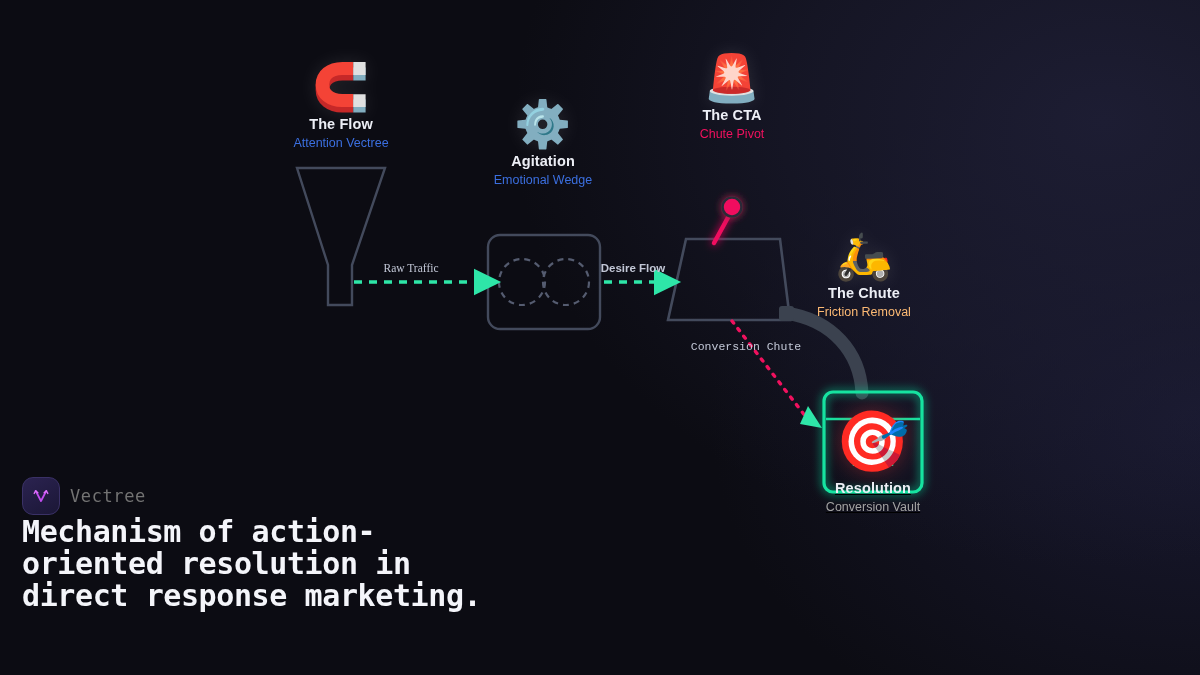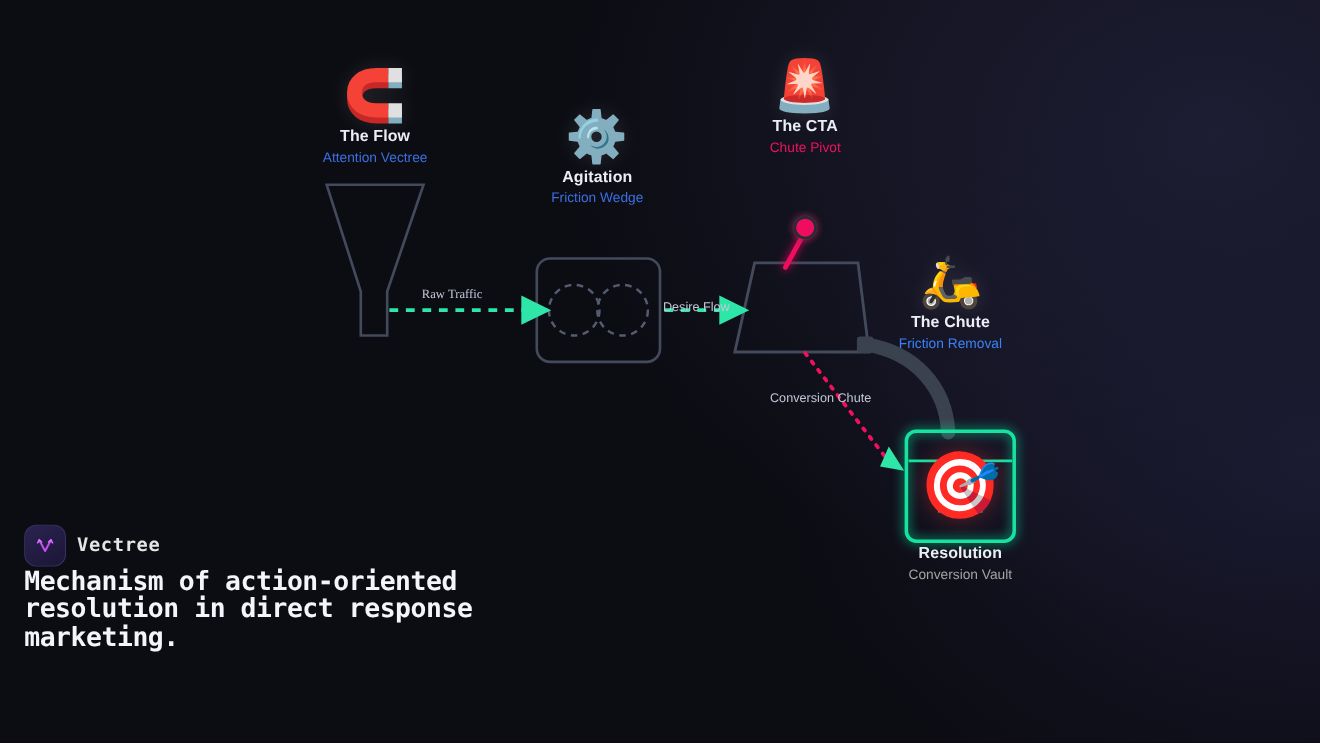--- a/index.html
+++ b/index.html
@@ -95,31 +95,31 @@
     border-radius: 11px;
     background: linear-gradient(150deg, #2b2350 0%, #221c42 55%, #1b1736 100%);
     border: 1px solid #3a3166;
     display: flex;
     align-items: center;
     justify-content: center;
   }
   .brand-name {
     font-family: "DejaVu Sans Mono", "Liberation Mono", monospace;
     font-size: 17px;
-    font-weight: bold;
-    color: #e5e5e5;
+    font-weight: normal;
+    color: #737373;
     letter-spacing: 0.6px;
   }
   .headline {
     position: absolute;
     left: 22px;
     top: 516px;
     width: 470px;
     font-family: "DejaVu Sans Mono", "Liberation Mono", monospace;
-    font-size: 24px;
+    font-size: 30px;
     font-weight: bold;
     line-height: 1.06;
     color: #f4f5fa;
     letter-spacing: -0.4px;
   }
   .footer-url {
     position: absolute;
     right: 24px;
     top: 624px;
     font-family: "DejaVu Sans Mono", "Liberation Mono", monospace;
@@ -200,45 +200,45 @@
 
   <div class="node" style="left:341px; top:64px;">
     <span class="emoji">🧲</span>
     <span class="node-title">The Flow</span>
     <span class="node-sub" style="color:#3b6fe0;">Attention Vectree</span>
   </div>
 
   <div class="node" style="left:543px; top:101px;">
     <span class="emoji">⚙️</span>
     <span class="node-title">Agitation</span>
-    <span class="node-sub" style="color:#3b6fe0;">Friction Wedge</span>
+    <span class="node-sub" style="color:#3b6fe0;">Emotional Wedge</span>
   </div>
 
   <div class="node" style="left:732px; top:55px;">
     <span class="emoji">🚨</span>
     <span class="node-title">The CTA</span>
     <span class="node-sub" style="color:#f0115e;">Chute Pivot</span>
   </div>
 
   <div class="node" style="left:864px; top:233px;">
     <span class="emoji">🛵</span>
     <span class="node-title">The Chute</span>
-    <span class="node-sub" style="color:#3b82f6;">Friction Removal</span>
+    <span class="node-sub" style="color:#fdba74;">Friction Removal</span>
   </div>
 
   <span class="vault-emoji">🎯</span>
 
-  <div class="node" style="left:873px; top:495px;">
+  <div class="node" style="left:873px; top:480px;text-decoration:underline;">
     <span class="node-title" style="margin-top:0;">Resolution</span>
     <span class="node-sub" style="color:#a3a3a3;">Conversion Vault</span>
   </div>
 
   <span class="edge-label" style="left:411px; top:262px;font-family:Liberation Serif, serif;">Raw Traffic</span>
-  <span class="edge-label" style="left:633px; top:274px;">Desire Flow</span>
-  <span class="edge-label" style="left:746px; top:356px;">Conversion Chute</span>
+  <span class="edge-label" style="left:633px; top:262px;font-weight:bold;">Desire Flow</span>
+  <span class="edge-label" style="left:746px; top:340px;font-family:Liberation Mono, monospace;">Conversion Chute</span>
 
   <div class="brand">
     <span class="brand-logo">
       <svg width="22" height="22" viewBox="0 0 24 24" xmlns="http://www.w3.org/2000/svg">
         <path d="M6.2 6.4 L12 17.4 L17.8 6.4" fill="none" stroke="#c24df0" stroke-width="2" stroke-linecap="round" stroke-linejoin="round"></path>
         <path d="M6.2 6.4 L4.6 9.2 M6.2 6.4 L8.6 8.4" fill="none" stroke="#e071ff" stroke-width="1.5" stroke-linecap="round"></path>
         <path d="M17.8 6.4 L19.4 9.2 M17.8 6.4 L15.4 8.4" fill="none" stroke="#e071ff" stroke-width="1.5" stroke-linecap="round"></path>
       </svg>
     </span>
     <span class="brand-name">Vectree</span>

